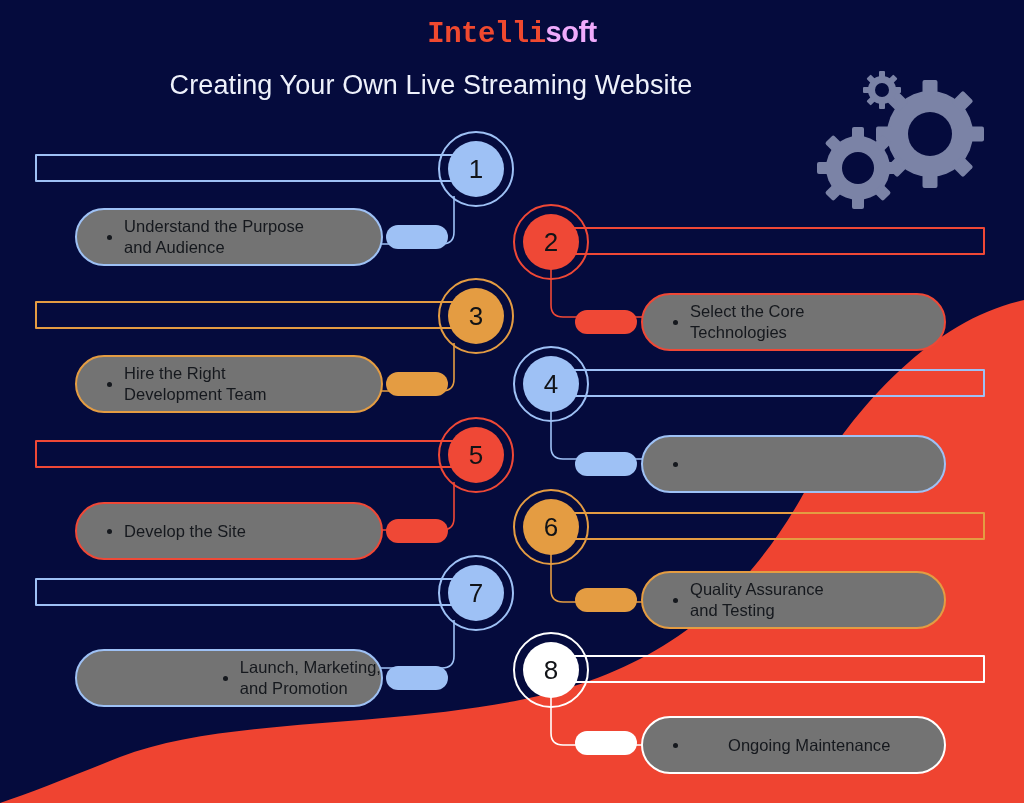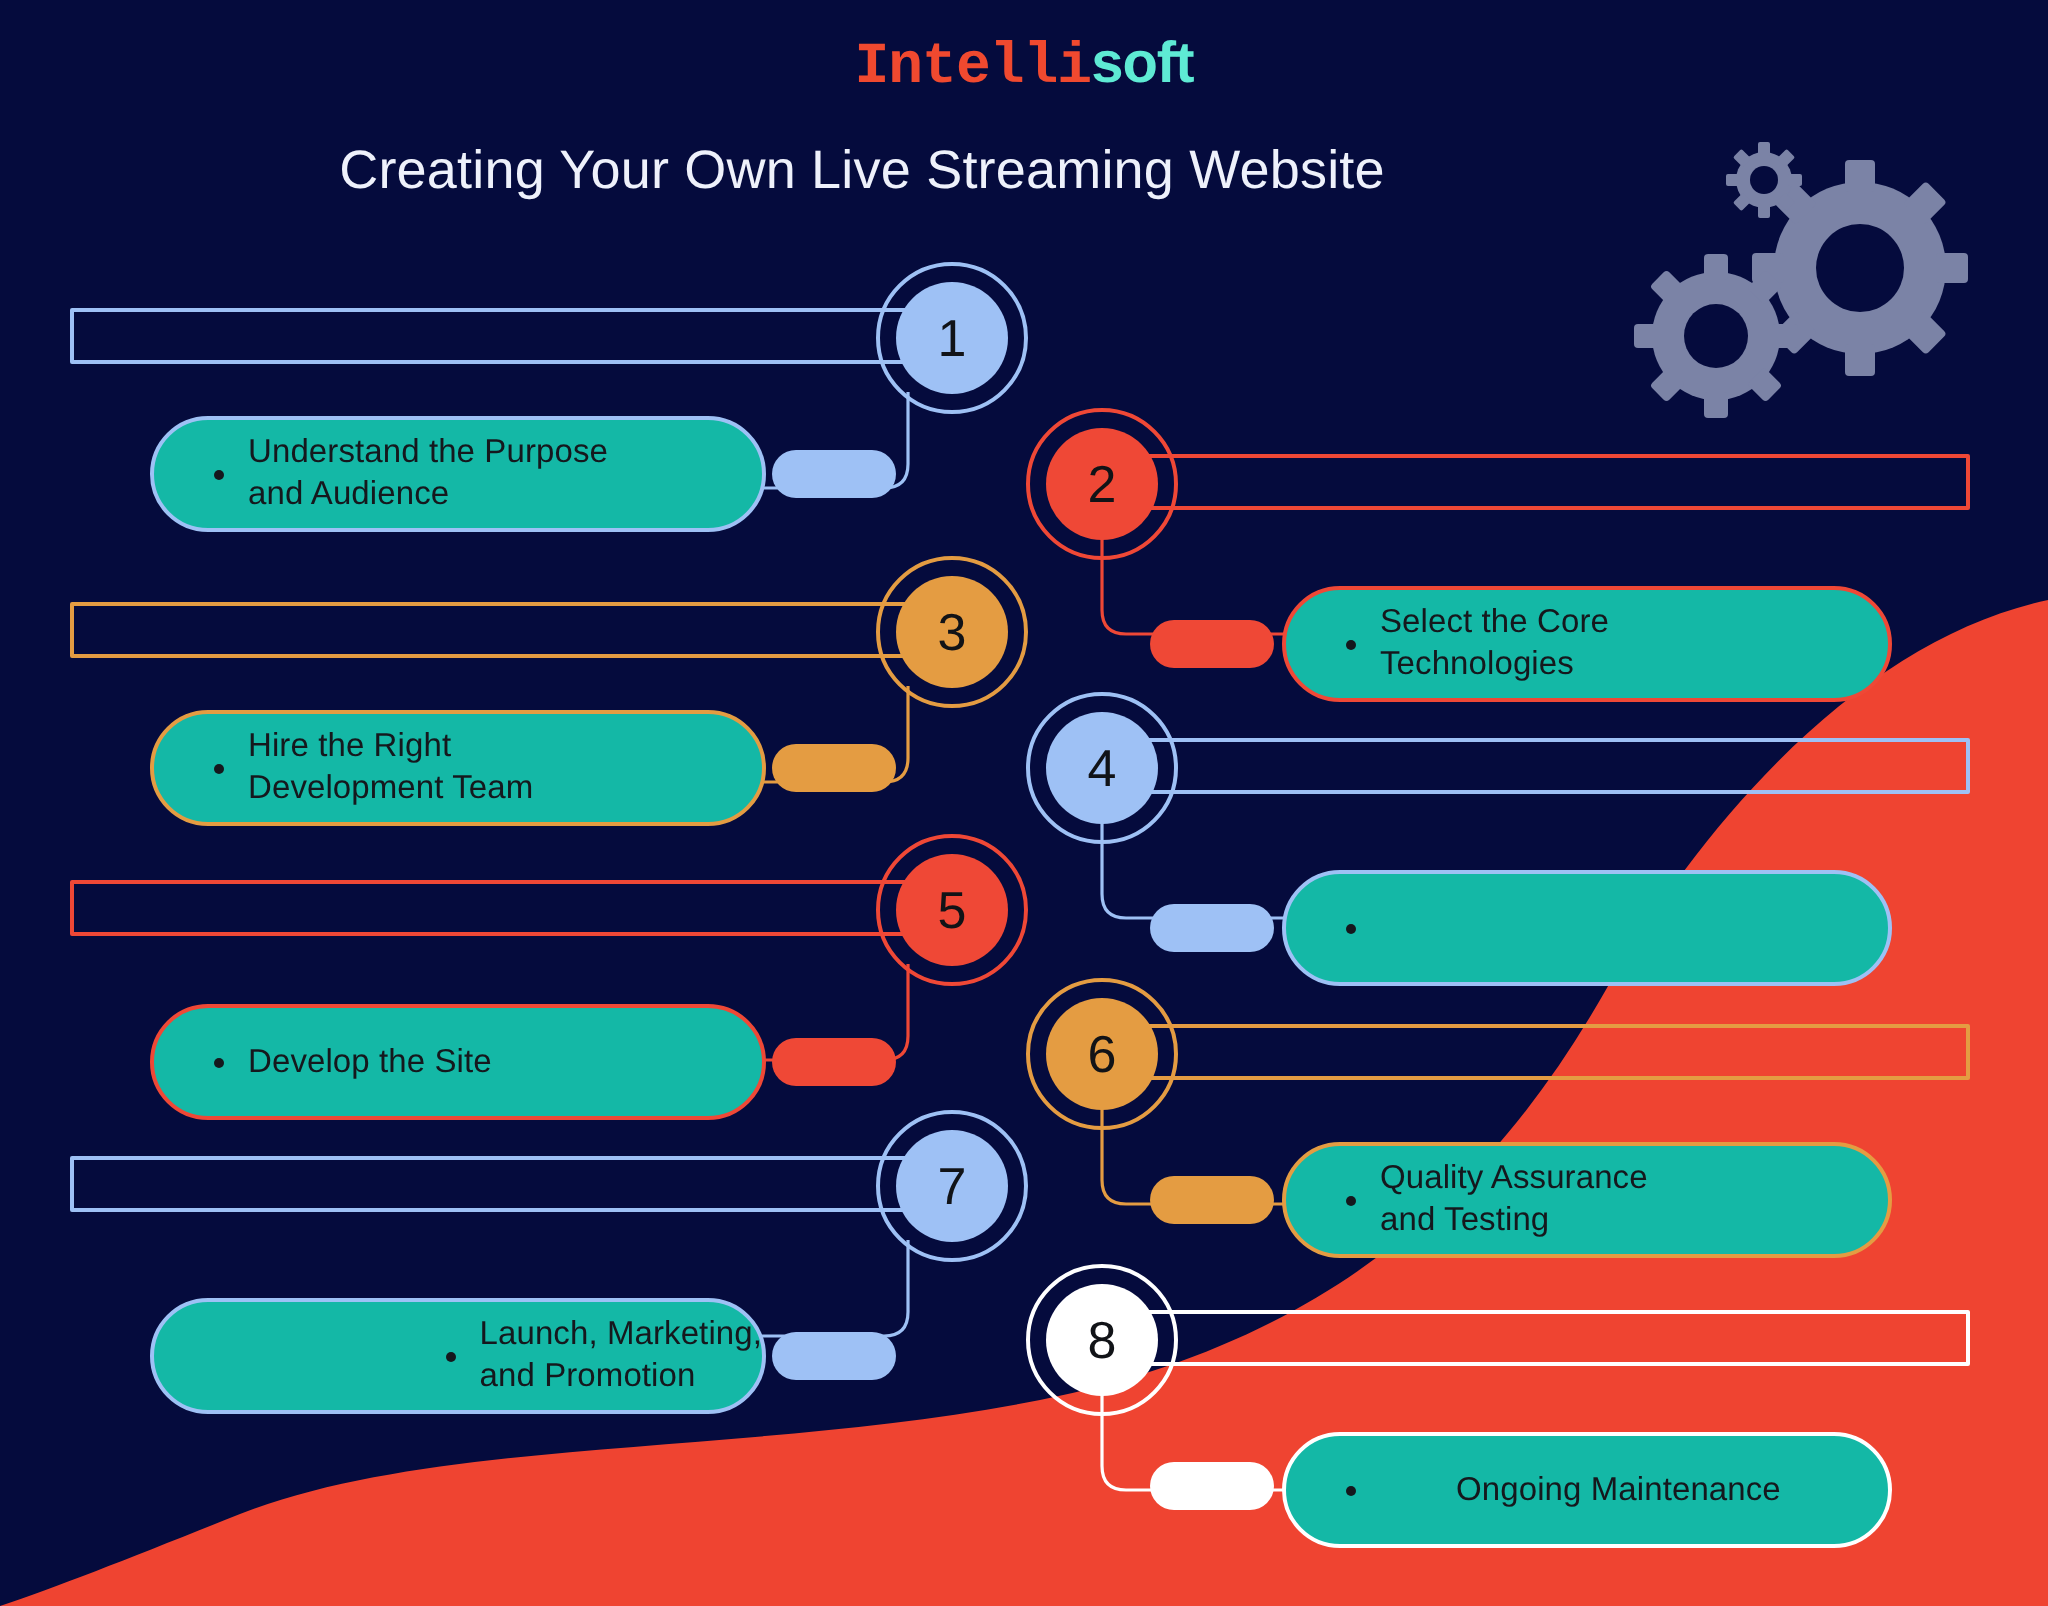--- a/index.html
+++ b/index.html
@@ -24,21 +24,21 @@
   #gears{
     position:absolute;left:812px;top:58px;width:212px;height:152px;
     z-index:1;pointer-events:none;
   }
   
   .logo{
     position:absolute;top:16px;left:0;width:1024px;text-align:center;
     font-size:29px;font-weight:bold;letter-spacing:-0.5px;z-index:5;
   }
   .logo .part-a{color:#f0492f;font-family:Liberation Mono, monospace;}
-  .logo .part-b{color:#5eead4;}
+  .logo .part-b{color:#f0abfc;}
   .title{
     position:absolute;top:70px;left:0;width:862px;text-align:center;
     font-size:27px;color:#eef1fb;font-weight:400;letter-spacing:0.1px;z-index:5;
   }
   
   .step{position:absolute;z-index:4;}
 
   
   .bar{
     position:absolute;height:28px;border-style:solid;border-width:2px;
@@ -55,21 +55,21 @@
     font-size:26px;color:#111317;font-weight:400;line-height:1;
   }
   
   .elbow{position:absolute;z-index:3;}
   
   .pill{
     position:absolute;width:62px;height:24px;border-radius:12px;z-index:5;
   }
   
   .card{
-    position:absolute;height:58px;background:#14b8a6;border:2px solid;
+    position:absolute;height:58px;background:#737373;border:2px solid;
     border-radius:29px;box-sizing:border-box;display:flex;align-items:center;
     z-index:5;
   }
   .card .bullet{
     width:5px;height:5px;border-radius:50%;background:#15181d;
     margin-left:30px;margin-right:12px;flex:0 0 auto;
   }
   .card .ctext{
     font-size:16.5px;line-height:21px;color:#15181d;white-space:pre-line;
     letter-spacing:0.05px;

